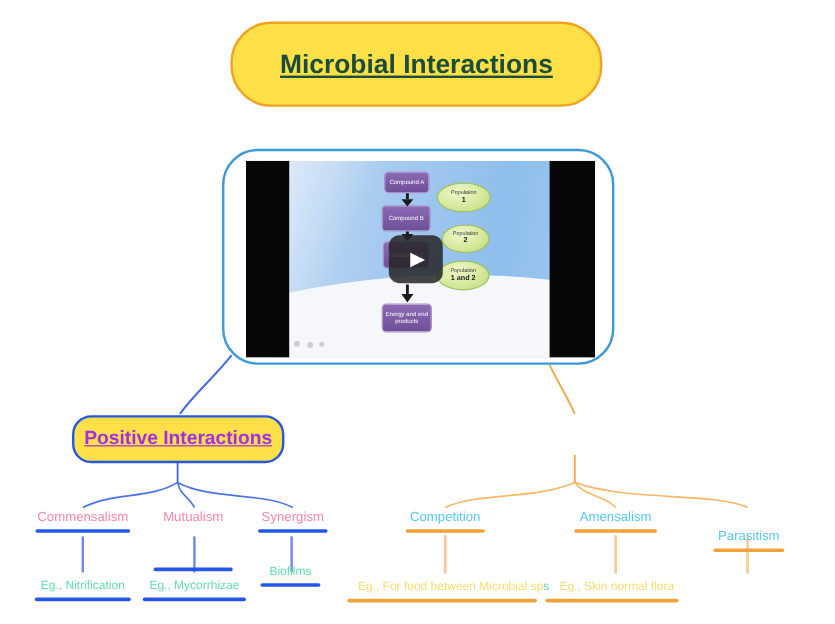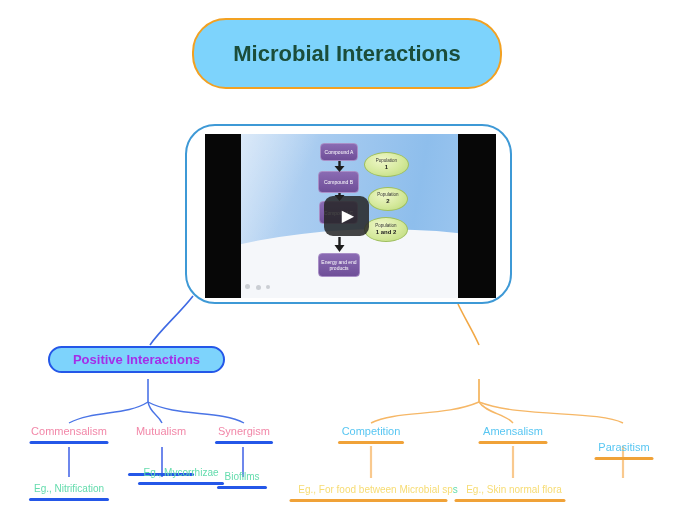--- a/index.html
+++ b/index.html
@@ -4,30 +4,30 @@
 <style>
   html,body{margin:0;padding:0;background:#fff;}
   .canvas{
     position:relative;width:696px;height:520px;background:#ffffff;
     font-family:"Liberation Sans", sans-serif;overflow:hidden;
   }
   svg.links{position:absolute;left:0;top:0;pointer-events:none;}
 
   
   .pill{
-    position:absolute;background:#7dd3fc;display:flex;align-items:center;justify-content:center;
-    box-sizing:border-box;white-space:nowrap;
+    position:absolute;background:#fde047;display:flex;align-items:center;justify-content:center;
+    box-sizing:border-box;white-space:nowrap;text-decoration:underline;
   }
   .root-pill{
     left:192px;top:18px;width:310px;height:71px;border:2.5px solid var(--orange);
     border-radius:34px;color:var(--title_text);font-size:22px;font-weight:bold;
   }
   .pos-pill{
-    left:48px;top:346px;width:177px;height:27px;border:2px solid var(--blue);
-    border-radius:16px;color:var(--purple);font-size:13px;font-weight:bold;
+    left:60px;top:346px;width:177px;height:40px;border:2px solid var(--blue);
+    border-radius:16px;color:var(--purple);font-size:16px;font-weight:bold;
   }
   .neg-pill{
     left:389px;top:346px;width:180px;height:33px;border:2px solid var(--orange);
     border-radius:16px;color:var(--purple);font-size:13.5px;font-weight:bold;
   }
 
   
   .video-node{
     position:absolute;left:185px;top:124px;width:327px;height:180px;box-sizing:border-box;
     border:2.5px solid var(--video_border);border-radius:30px;background:#fff;
@@ -175,21 +175,21 @@
   </div>
   <div class="leaf" style="left:244px;top:425px;">
     <div class="leaf-text pink">Synergism</div>
     <div class="bar blue-bar" style="width:58px;"></div>
   </div>
 
   <div class="leaf" style="left:69px;top:483px;">
     <div class="leaf-text mint">Eg., Nitrification</div>
     <div class="bar blue-bar" style="width:80px;"></div>
   </div>
-  <div class="leaf" style="left:162px;top:467px;margin-left:19px;">
+  <div class="leaf" style="left:162px;top:483px;">
     <div class="leaf-text mint">Eg., Mycorrhizae</div>
     <div class="bar blue-bar" style="width:86px;"></div>
   </div>
   <div class="leaf" style="left:242px;top:471px;justify-content:space-between;">
     <div class="leaf-text mint">Biofilms</div>
     <div class="bar blue-bar" style="width:50px;"></div>
   </div>
 
   <div class="leaf" style="left:371px;top:425px;">
     <div class="leaf-text skytxt">Competition</div>

